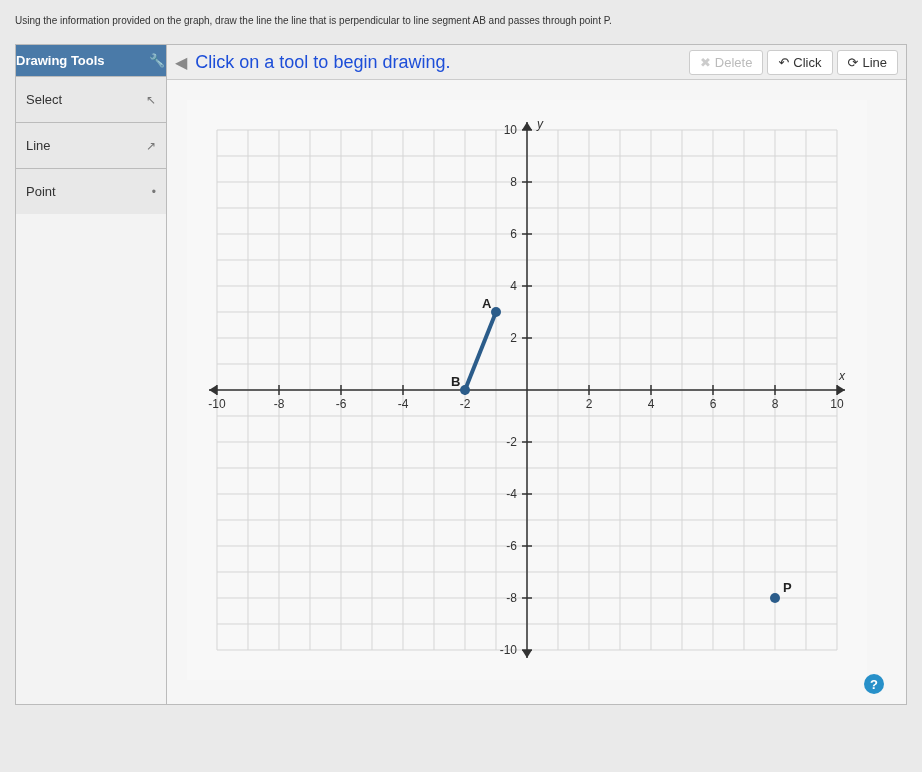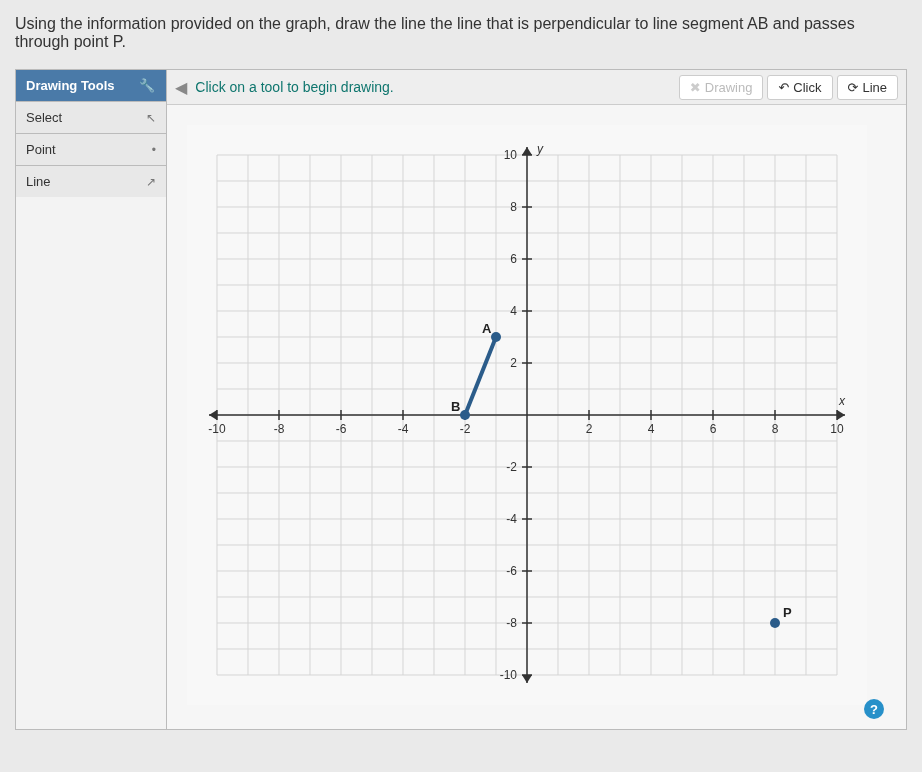--- a/index.html
+++ b/index.html
@@ -5,48 +5,48 @@
 body {
   margin: 0;
   padding: 15px;
   font-family: Arial, sans-serif;
   background: #eaeaea;
   color: #333;
   width: 922px;
   box-sizing: border-box;
 }
 .question {
-  font-size: 16px;
+  font-size: 10px;
   margin-bottom: 18px;
   color: #333;
 }
 .tool-panel {
   display: flex;
   border: 1px solid #bbb;
   background: #f3f3f3;
 }
 .sidebar {
   width: 150px;
   border-right: 1px solid #bbb;
 }
 .sidebar-header {
   background: #4a7aa8;
   color: #fff;
   font-weight: bold;
   font-size: 13px;
-  padding: 8px 10px;
+  padding: 8px 0;
   display: flex;
   justify-content: space-between;
   align-items: center;
 }
 .wrench {
   font-size: 13px;
 }
 .tool-item {
-  padding: 8px 10px;
+  padding: 15px 10px;
   border-top: 1px solid #bbb;
   background: #e8e8e8;
   font-size: 13px;
   display: flex;
   justify-content: space-between;
   align-items: center;
   cursor: pointer;
 }
 .tool-icon {
   color: #777;
@@ -64,22 +64,22 @@
   align-items: center;
   padding: 0 8px;
   background: #eeeeee;
 }
 .collapse-arrow {
   color: #888;
   margin-right: 8px;
   cursor: pointer;
 }
 .hint-text {
-  color: #0f766e;
-  font-size: 14px;
+  color: #1d4ed8;
+  font-size: 18px;
 }
 .toolbar-right {
   margin-left: auto;
   display: flex;
   gap: 4px;
 }
 .btn {
   border: 1px solid #ccc;
   background: #fff;
   padding: 4px 10px;
@@ -136,37 +136,37 @@
   <div class="sidebar">
     <div class="sidebar-header">
       <span>Drawing Tools</span>
       <span class="wrench">🔧</span>
     </div>
     <div class="tool-item">
       <span>Select</span>
       <span class="tool-icon">↖</span>
     </div>
     <div class="tool-item">
+      <span>Line</span>
+      <span class="tool-icon">↗</span>
+    </div>
+    <div class="tool-item">
       <span>Point</span>
       <span class="tool-icon">•</span>
-    </div>
-    <div class="tool-item">
-      <span>Line</span>
-      <span class="tool-icon">↗</span>
     </div>
   </div>
 
   <div class="canvas-area">
     <div class="toolbar">
       <span class="collapse-arrow">◀</span>
       <span class="hint-text">Click on a tool to begin drawing.</span>
       <div class="toolbar-right">
         <div class="btn disabled">
           <span style="color:#ccc">✖</span>
-          <span>Drawing</span>
+          <span>Delete</span>
         </div>
         <div class="btn">
           <span>↶</span>
           <span>Click</span>
         </div>
         <div class="btn">
           <span>⟳</span>
           <span>Line</span>
         </div>
       </div>

